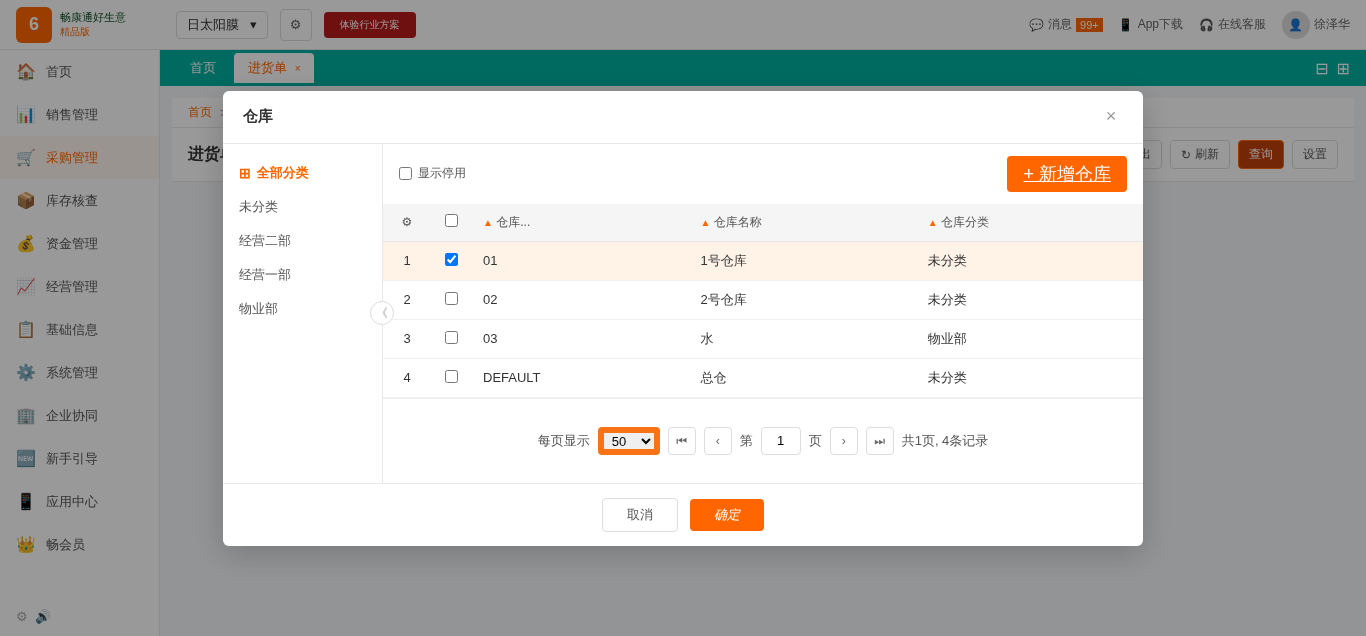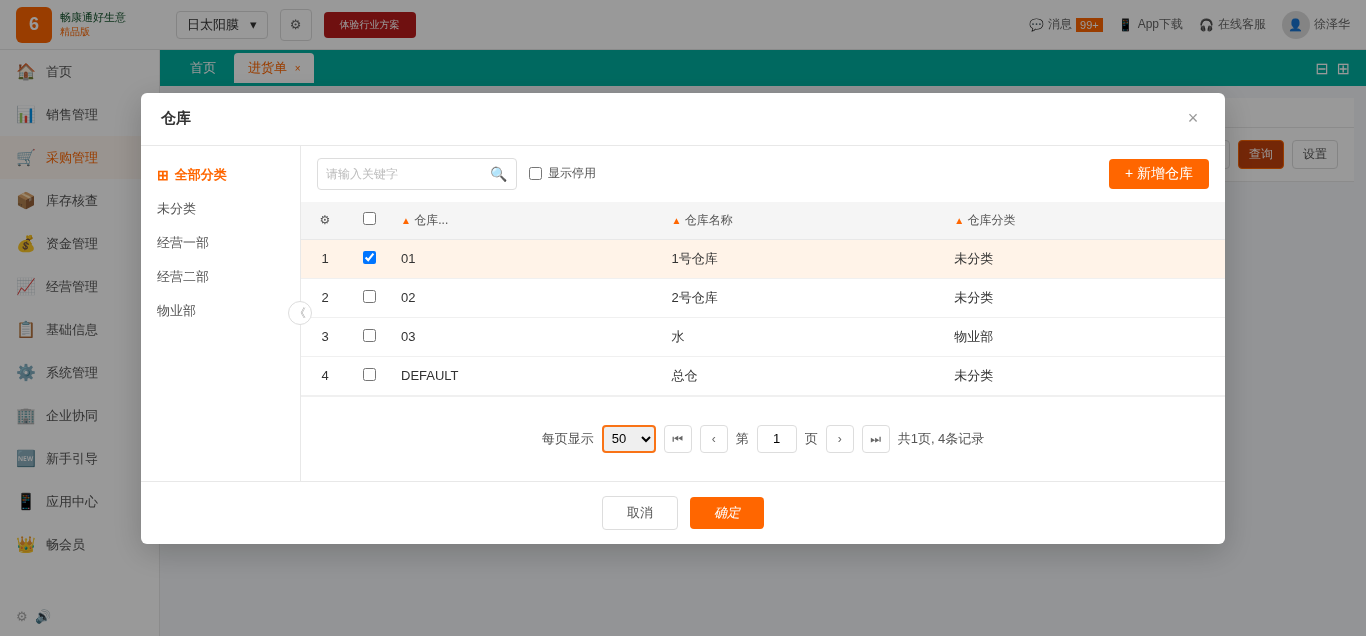--- a/index.html
+++ b/index.html
@@ -143,21 +143,21 @@
       position: fixed; top: 0; left: 0; right: 0; bottom: 0;
       background: rgba(0,0,0,0.4);
       z-index: 100;
       display: flex; align-items: center; justify-content: center;
     }
 
     
     .modal {
       background: #fff;
       border-radius: 6px;
-      width: 1084px;
+      width: 920px;
       max-height: 90vh;
       display: flex; flex-direction: column;
       box-shadow: 0 8px 32px rgba(0,0,0,0.2);
     }
     .modal-header {
       display: flex; align-items: center; justify-content: space-between;
       padding: 14px 20px;
       border-bottom: 1px solid #e8e8e8;
     }
     .modal-title { font-size: 15px; font-weight: bold; color: #333; }
@@ -223,21 +223,21 @@
     .search-input::placeholder { color: #bbb; }
     .search-icon { color: #bbb; font-size: 14px; }
     .show-disabled {
       display: flex; align-items: center; gap: 6px;
       font-size: 12px; color: #555; cursor: pointer;
     }
     .new-btn {
       margin-left: auto;
       background: #f60; color: #fff;
       border: none; padding: 6px 16px;
-      border-radius: 4px; cursor: pointer; font-size: 14px;
+      border-radius: 4px; cursor: pointer; font-size: 18px; text-decoration: underline;
     }
     .table-wrapper {
       flex: 1;
       overflow-y: auto;
     }
     table {
       width: 100%;
       border-collapse: collapse;
     }
     thead tr {
@@ -278,21 +278,21 @@
       cursor: pointer; color: #666; font-size: 12px;
       background: #fff;
     }
     .pagination-btn:disabled { color: #ccc; cursor: default; }
     .page-input {
       width: 40px; height: 28px;
       border: 1px solid #ddd; border-radius: 4px;
       text-align: center; font-size: 13px;
     }
     .per-page-select {
-      height: 28px; border: 2px solid #f97316; border-radius: 4px;
+      height: 28px; border: 6px solid #f97316; border-radius: 4px;
       font-size: 13px; padding: 0 4px;
     }
 
     
     .modal-footer {
       display: flex; align-items: center; justify-content: center;
       gap: 12px; padding: 14px 20px;
       border-top: 1px solid #e8e8e8;
     }
     .cancel-btn {
@@ -485,38 +485,34 @@
 
       <div class="category-panel">
         <div class="category-all">
           <span class="cat-grid">⊞</span>
           <span>全部分类</span>
         </div>
         <div class="category-item">
           <span>未分类</span>
         </div>
         <div class="category-item">
+          <span>经营二部</span>
+        </div>
+        <div class="category-item">
           <span>经营一部</span>
-        </div>
-        <div class="category-item">
-          <span>经营二部</span>
         </div>
         <div class="category-item">
           <span>物业部</span>
         </div>
         <div class="category-collapse">《</div>
       </div>
 
       <div class="table-area">
 
         <div class="table-toolbar">
-          <div class="search-box">
-            <input class="search-input" type="text" placeholder="请输入关键字" style="">
-            <span class="search-icon">🔍</span>
-          </div>
           <label class="show-disabled">
             <input type="checkbox" style="">
             <span>显示停用</span>
           </label>
           <button class="new-btn">+ 新增仓库</button>
         </div>
 
         <div class="table-wrapper">
           <table>
             <thead>

